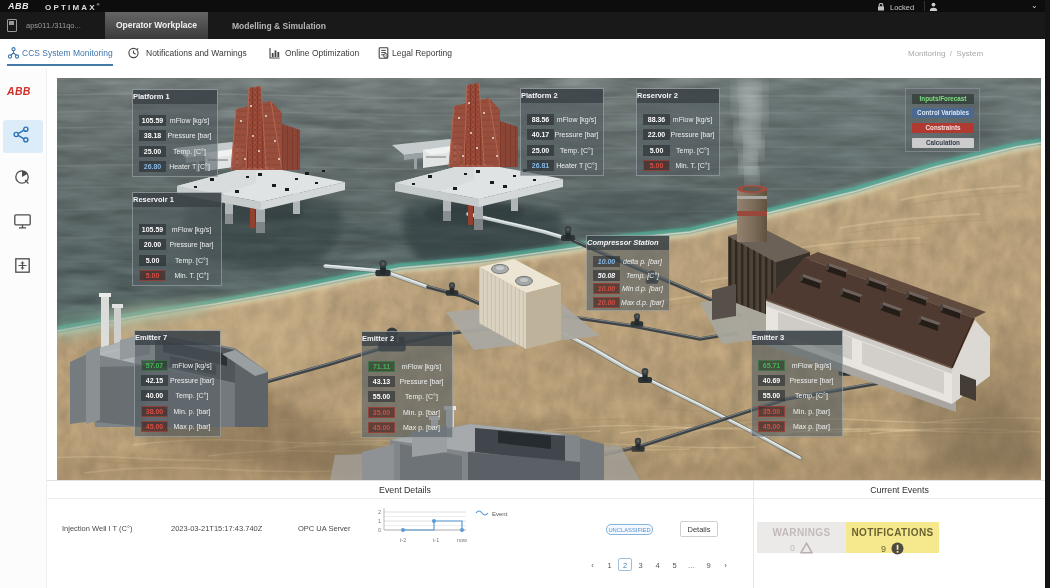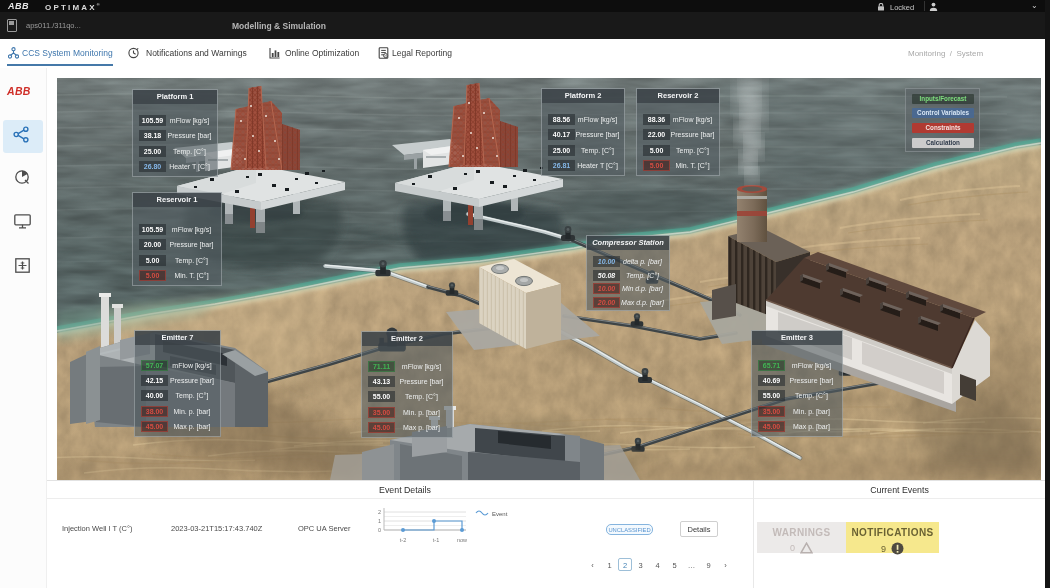--- a/index.html
+++ b/index.html
@@ -35,21 +35,21 @@
 
 #sidebar { left:0; top:68px; width:47px; height:520px; background:#fcfcfc; border-right:1px solid #efefef;}
 #abbred { left:7px; top:85px; color:#cf2e28; font-weight:bold; font-style:italic; font-size:10.5px; letter-spacing:0.3px;}
 #sideactive { left:3px; top:120px; width:40px; height:33px; background:#dcecf8; border-radius:3px; }
 
 
 #scene { left:57px; top:78px; width:984px; height:402px; }
 
 
 .panel { position:absolute; background:rgba(84,93,99,0.60); border:1px solid rgba(220,225,228,0.35); color:#f0f2f3; }
-.phead { background:rgba(56,63,68,0.75); font-weight:bold; font-size:7.5px; text-align:center;
+.phead { background:rgba(56,63,68,0.75); font-weight:bold; font-size:7.5px; 
   height:14px; line-height:14px; color:#f4f5f6; }
 .prow { position:absolute; left:6px; right:4px; height:11px; display:flex; align-items:center; }
 .pval { width:27px; height:11px; line-height:11px; text-align:center; font-weight:bold; font-size:7px;
   background:rgba(32,38,42,0.55); color:#fbfbfb; flex:none; }
 .pval.blue { color:#85b7e8; }
 .pval.red  { color:#d44c42; background:rgba(70,28,24,0.6); box-shadow:0 0 0 1px rgba(190,70,60,0.55) inset;}
 .pval.green{ color:#41b553; background:rgba(24,52,30,0.55); box-shadow:0 0 0 1px rgba(60,150,75,0.5) inset;}
 .plab { font-size:7px; color:#eceeee; flex:1; text-align:center; white-space:nowrap;}
 
 
@@ -99,20 +99,21 @@
   <div id="usersep" class="abs"></div>
   <svg class="abs" style="left:929px;top:2px;" width="9" height="9" viewBox="0 0 9 9">
       <circle cx="4.5" cy="2.6" r="1.9" fill="#cdcdcd"></circle>
       <path d="M0.8,9 a3.7,3.2 0 0 1 7.4,0 Z" fill="#cdcdcd"></path>
     </svg>
   <div id="chev" class="abs">⌄</div>
 
   <div id="tabbar" class="abs"></div>
   <div id="tabico" class="abs"></div>
   <div id="tabname" class="abs">aps011./311qo...</div>
+  <div id="tabactive" class="abs">Operator Workplace</div>
   <div id="tabmod" class="abs">Modelling &amp; Simulation</div>
 
   <div id="toolbar" class="abs"></div>
   <div class="titem" id="tccs" style="left:22px;">CCS System Monitoring</div>
   <div class="titem" style="left:146px;">Notifications and Warnings</div>
   <div class="titem" style="left:285px;">Online Optimization</div>
   <div class="titem" style="left:392px;">Legal Reporting</div>
   <div id="ccsline" class="abs"></div>
   <div id="crumb" class="abs">Monitoring&nbsp;&nbsp;/&nbsp;&nbsp;System</div>
 
@@ -612,21 +613,21 @@
       </div>
 <div class="prow" style="top:56px;">
         <span class="pval">25.00</span>
         <span class="plab">Temp. [C°]</span>
       </div>
 <div class="prow" style="top:71px;">
         <span class="pval blue">26.80</span>
         <span class="plab">Heater T [C°]</span>
       </div>
 </div>
-<div class="panel" style="left:541px;top:88px;width:84px;height:88px;">
+<div class="panel" style="left:520px;top:88px;width:84px;height:88px;">
 <div class="phead">Platform 2</div>
 <div class="prow" style="top:25px;">
         <span class="pval">88.56</span>
         <span class="plab">mFlow [kg/s]</span>
       </div>
 <div class="prow" style="top:40px;">
         <span class="pval">40.17</span>
         <span class="plab">Pressure [bar]</span>
       </div>
 <div class="prow" style="top:56px;">

